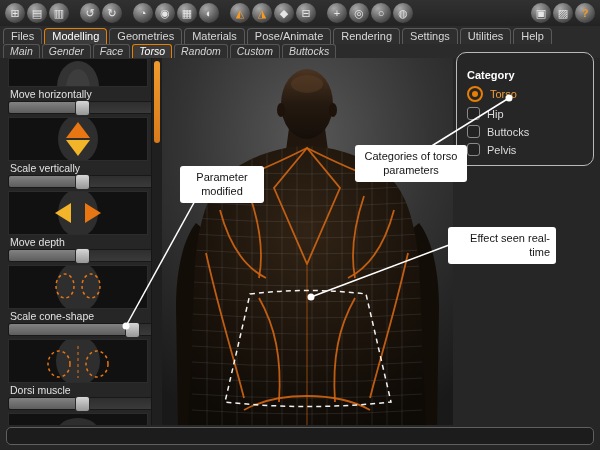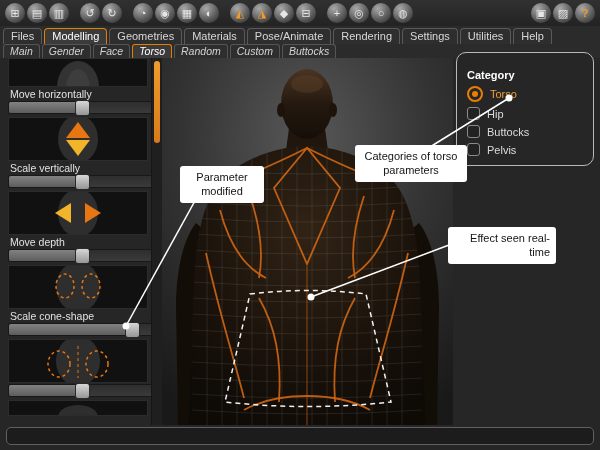--- a/index.html
+++ b/index.html
@@ -170,20 +170,21 @@
 
     <div class="thumb" style="height:42px;">
       <svg width="138" height="42">
           <rect width="138" height="42" fill="#111"></rect>
           <ellipse cx="69" cy="21" rx="22" ry="25" fill="#2e2e2e"></ellipse>
           <ellipse cx="50" cy="24" rx="11" ry="13" fill="none" stroke="#e87612" stroke-width="1.5" stroke-dasharray="3 3"></ellipse>
           <ellipse cx="88" cy="24" rx="11" ry="13" fill="none" stroke="#e87612" stroke-width="1.5" stroke-dasharray="3 3"></ellipse>
           <line x1="69" y1="6" x2="69" y2="38" stroke="#e87612" stroke-width="1" stroke-dasharray="3 3"></line>
         </svg>
     </div>
+    <div class="slabel">Dorsi muscle</div>
     <div class="slider">
       <div class="sfill" style="width:50%;"></div>
       <div class="shandle" style="left:calc(50% - 6px);"></div>
     </div>
 
     <div class="thumb" style="height:14px;">
       <svg width="138" height="14">
           <rect width="138" height="14" fill="#111"></rect>
           <ellipse cx="69" cy="16" rx="20" ry="12" fill="#2e2e2e"></ellipse>
         </svg>

